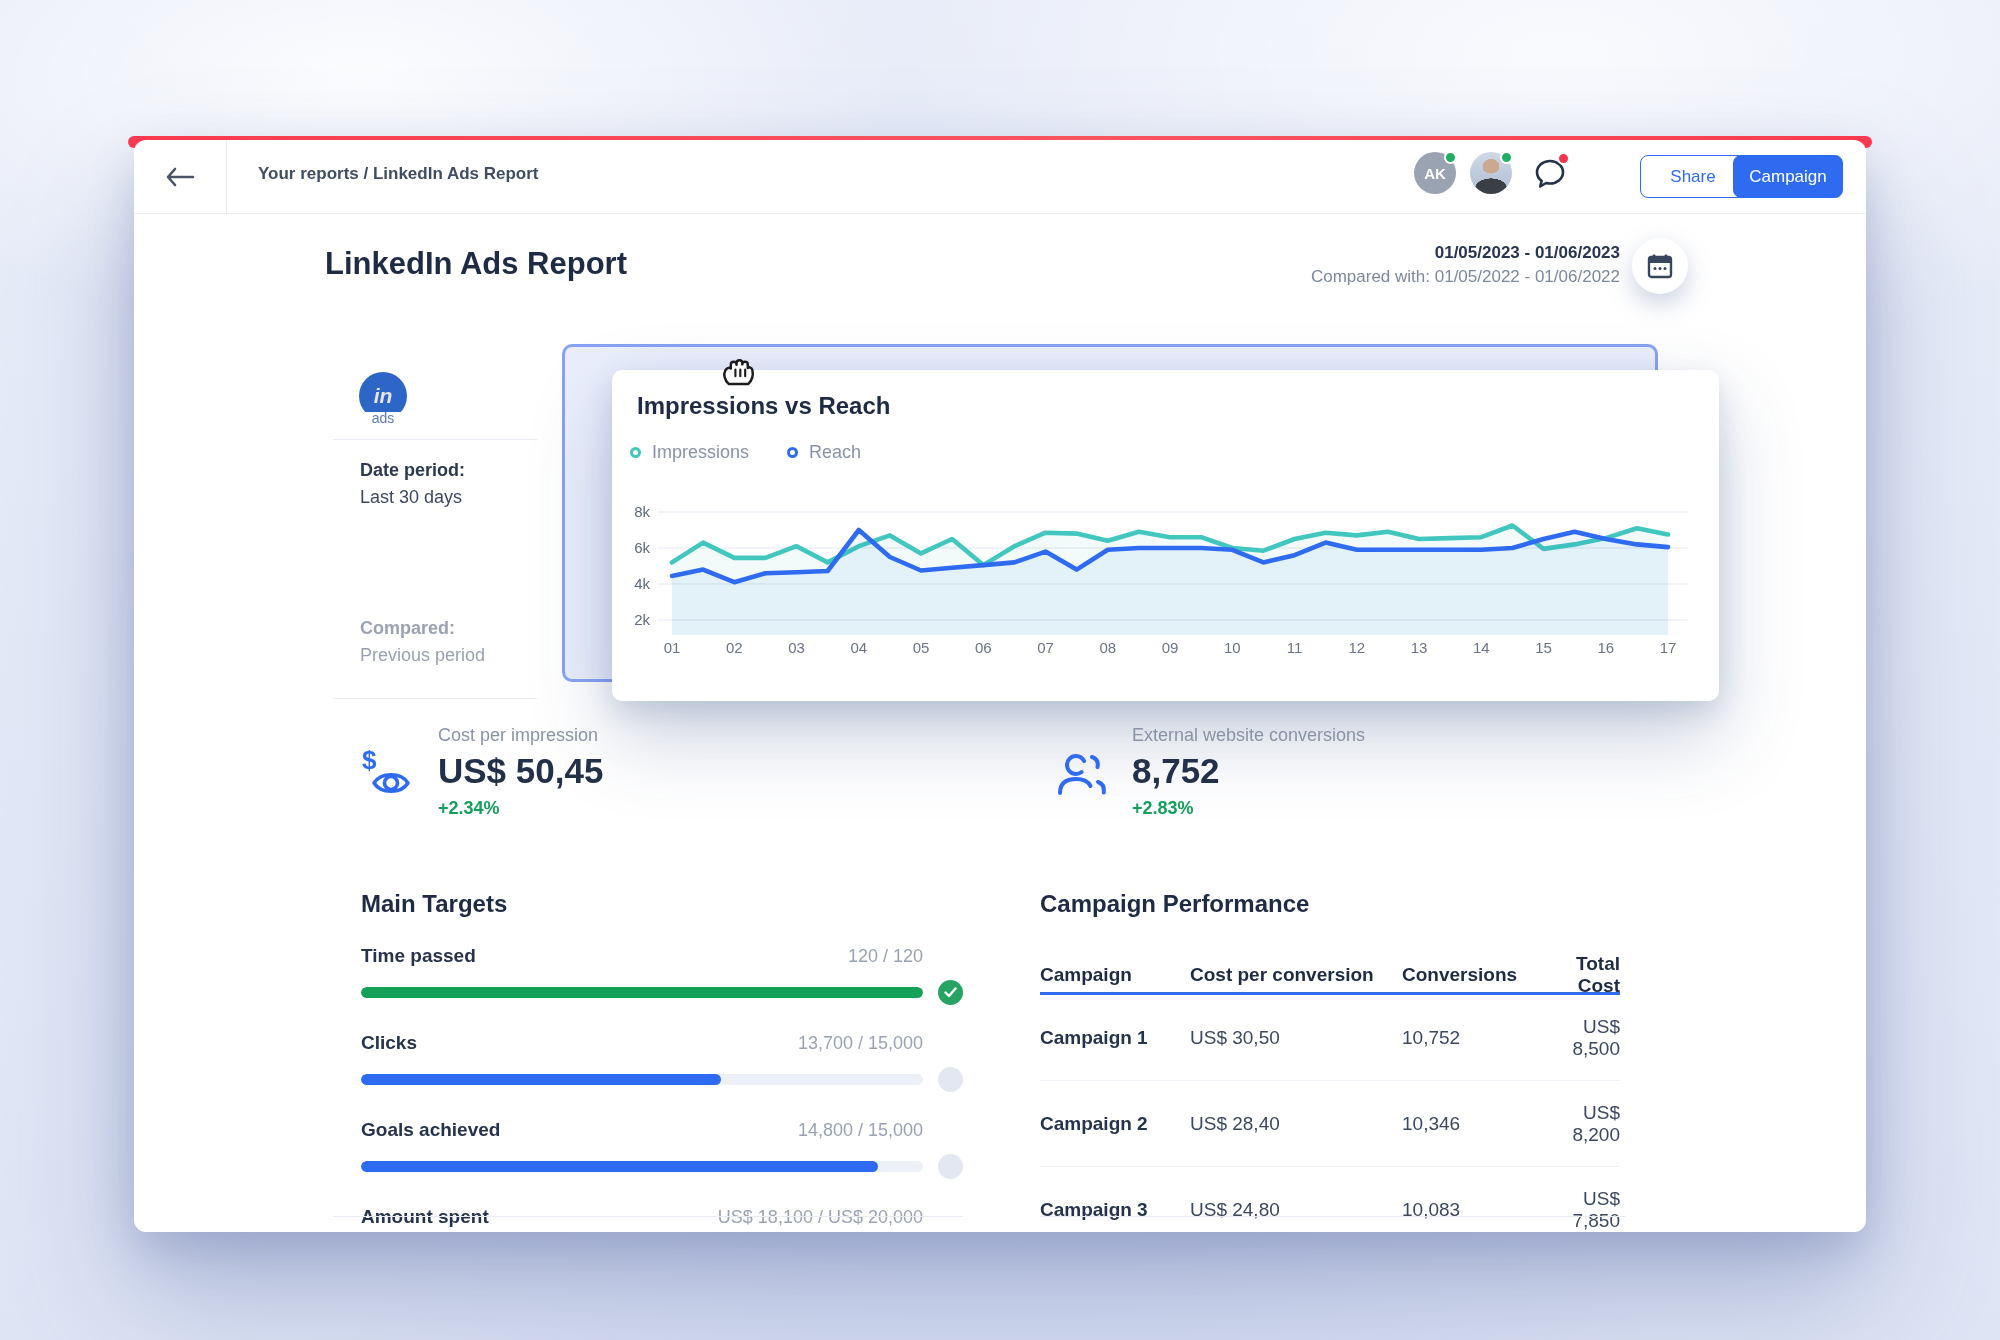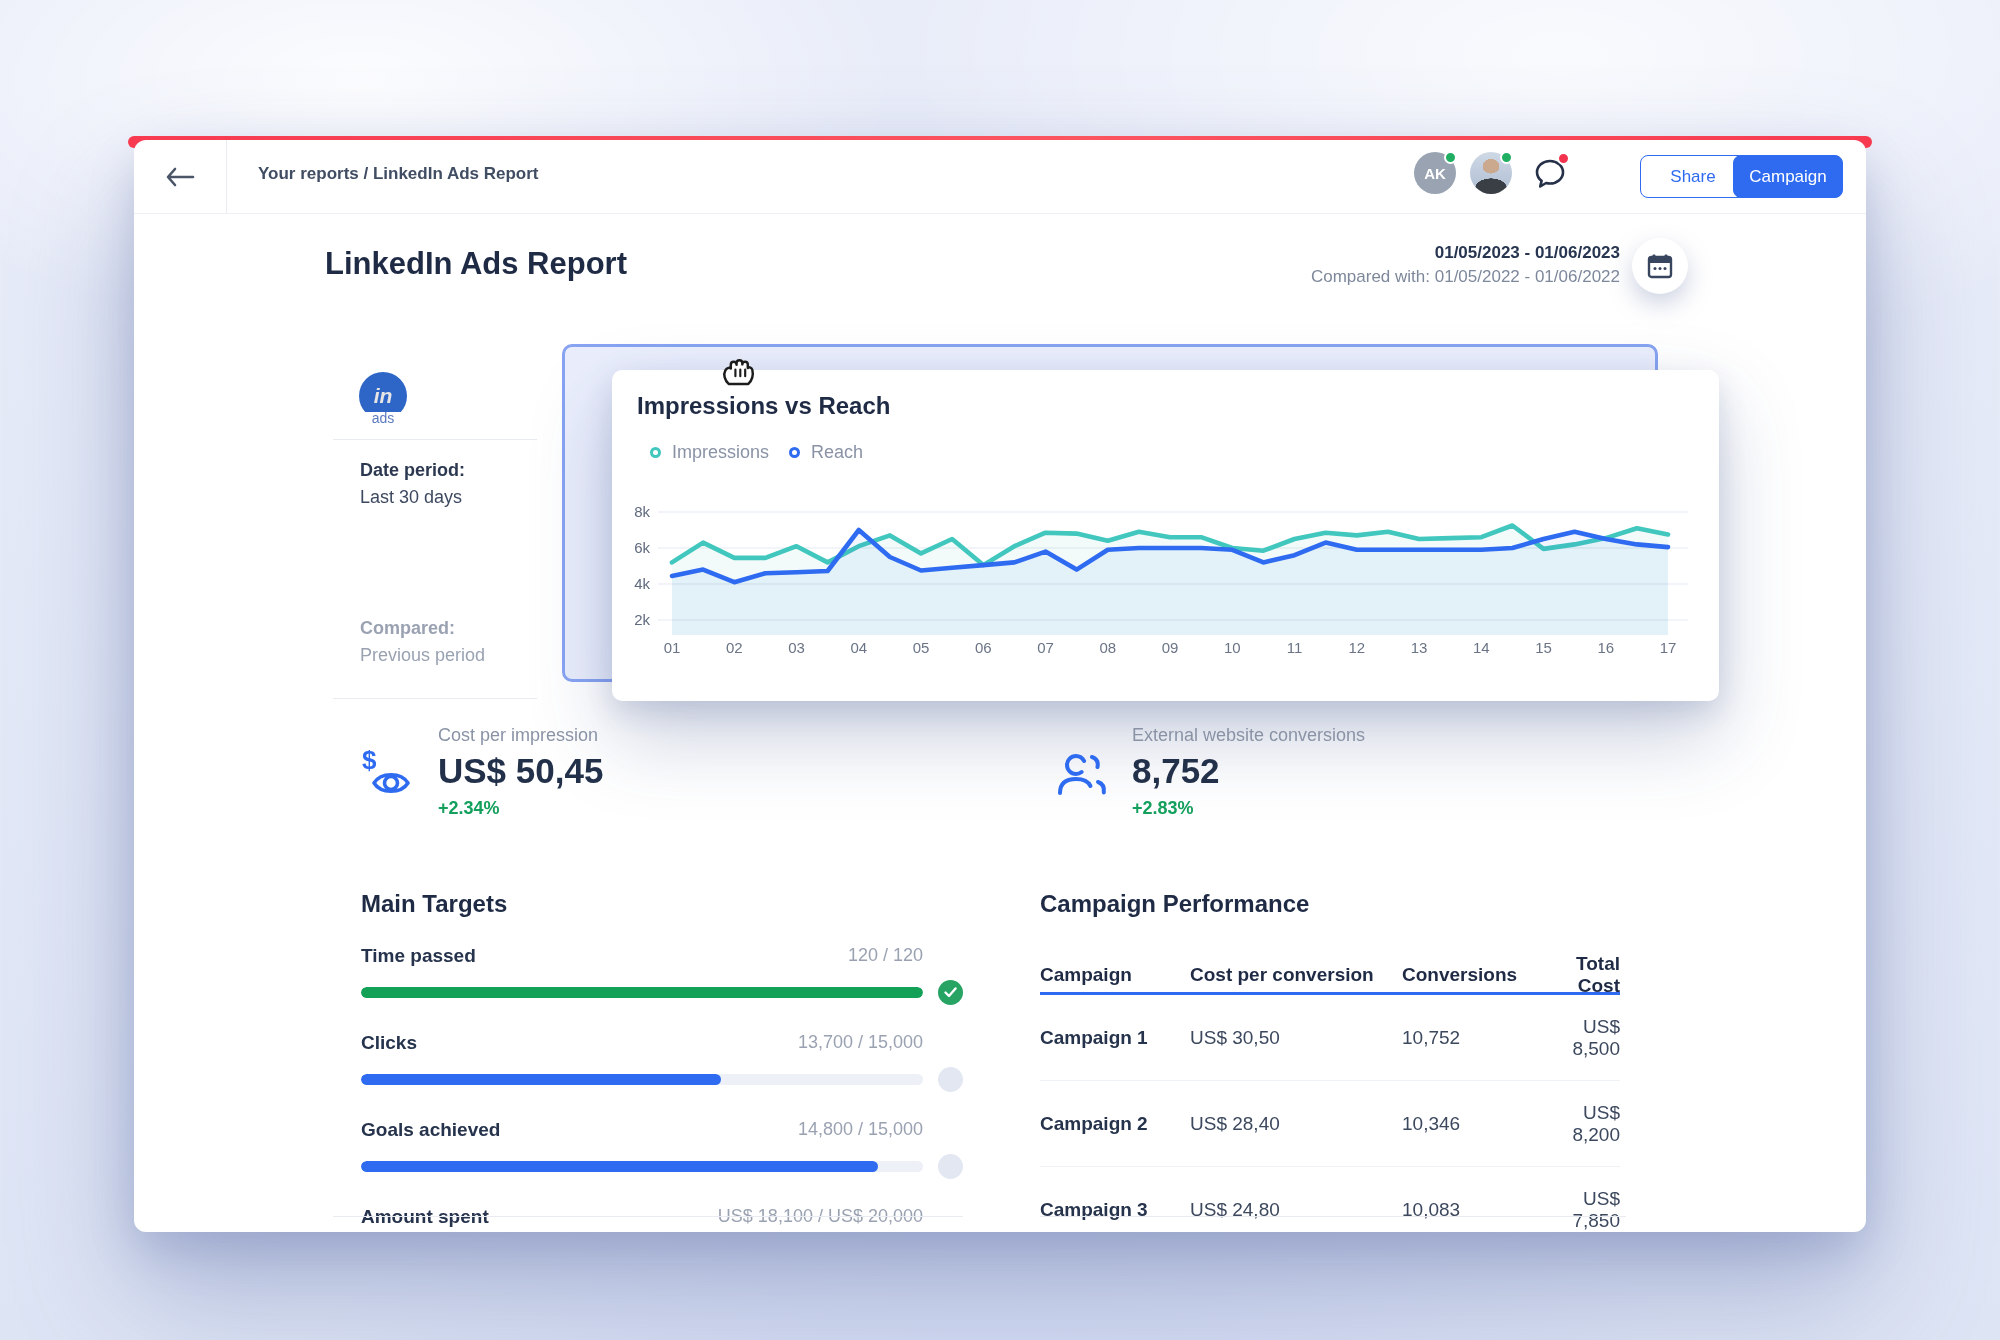--- a/index.html
+++ b/index.html
@@ -51,40 +51,40 @@
   .info-value{font-size:18px;color:#3d495f;margin-top:6px;}
   #compared-block .info-label,#compared-block .info-value{color:#9aa2b2;}
   #period-block{position:absolute;left:226px;top:320px;}
   #compared-block{position:absolute;left:226px;top:478px;}
   
   #drop-target{position:absolute;left:428px;top:204px;width:1096px;height:338px;border-radius:10px;
     border:3px solid #87a3f2;background:#eaeefc;}
   #chart-card{position:absolute;left:478px;top:230px;width:1107px;height:331px;background:#fff;border-radius:10px;
     box-shadow:0 36px 80px rgba(52,72,132,.26),0 10px 28px rgba(52,72,132,.16);cursor:grab;}
   #chart-title{position:absolute;left:25px;top:22px;font-size:24px;font-weight:700;color:#1f2b45;text-align:right;}
-  #chart-legend{position:absolute;left:38px;top:72px;display:flex;gap:20px;}
+  #chart-legend{position:absolute;left:18px;top:72px;display:flex;gap:38px;}
   .legend-item{display:flex;align-items:center;gap:11px;cursor:pointer;}
   .legend-ring{width:11px;height:11px;border-radius:50%;border:3px solid;}
   .legend-label{font-size:18px;color:#8a93a6;}
   #chart-svg{position:absolute;left:0;top:115px;}
   #grab-cursor{position:absolute;left:581px;top:208px;width:46px;height:46px;pointer-events:none;}
   
   .metric{position:absolute;top:585px;}
   #metric-1{left:222px;}
   #metric-2{left:916px;}
   .metric-icon{position:absolute;left:0;top:18px;width:68px;height:62px;}
   .metric-texts{margin-left:82px;}
   .metric-label{font-size:18px;color:#8a93a6;}
   .metric-value{font-size:35px;font-weight:700;color:#22304a;margin-top:5px;}
   .metric-change{font-size:18px;font-weight:700;color:#14a05c;margin-top:7px;}
   
   .section-title{font-size:24px;font-weight:700;color:#1f2b45;}
   #targets{position:absolute;left:227px;top:750px;width:602px;}
   .target-row{margin-top:27px;}
-  .target-head{display:flex;justify-content:space-between;align-items:flex-start;width:562px;}
+  .target-head{display:flex;justify-content:space-between;align-items:center;width:562px;}
   .target-label{font-size:19px;font-weight:700;color:#26334c;}
   .target-value{font-size:18px;color:#9aa2b2;}
   .target-barline{display:flex;align-items:center;gap:15px;margin-top:13px;}
   .bar-track{width:562px;height:11px;border-radius:6px;background:#edf0f6;overflow:hidden;}
   .bar-fill{height:100%;border-radius:6px;}
   .target-status{width:25px;height:25px;border-radius:50%;flex:none;}
   #targets-divider{left:199px;top:1076px;width:630px;}
   #table-divider{left:906px;top:1076px;width:586px;}
   #campaigns{position:absolute;left:906px;top:750px;width:580px;}
   #campaign-grid{margin-top:35px;}

